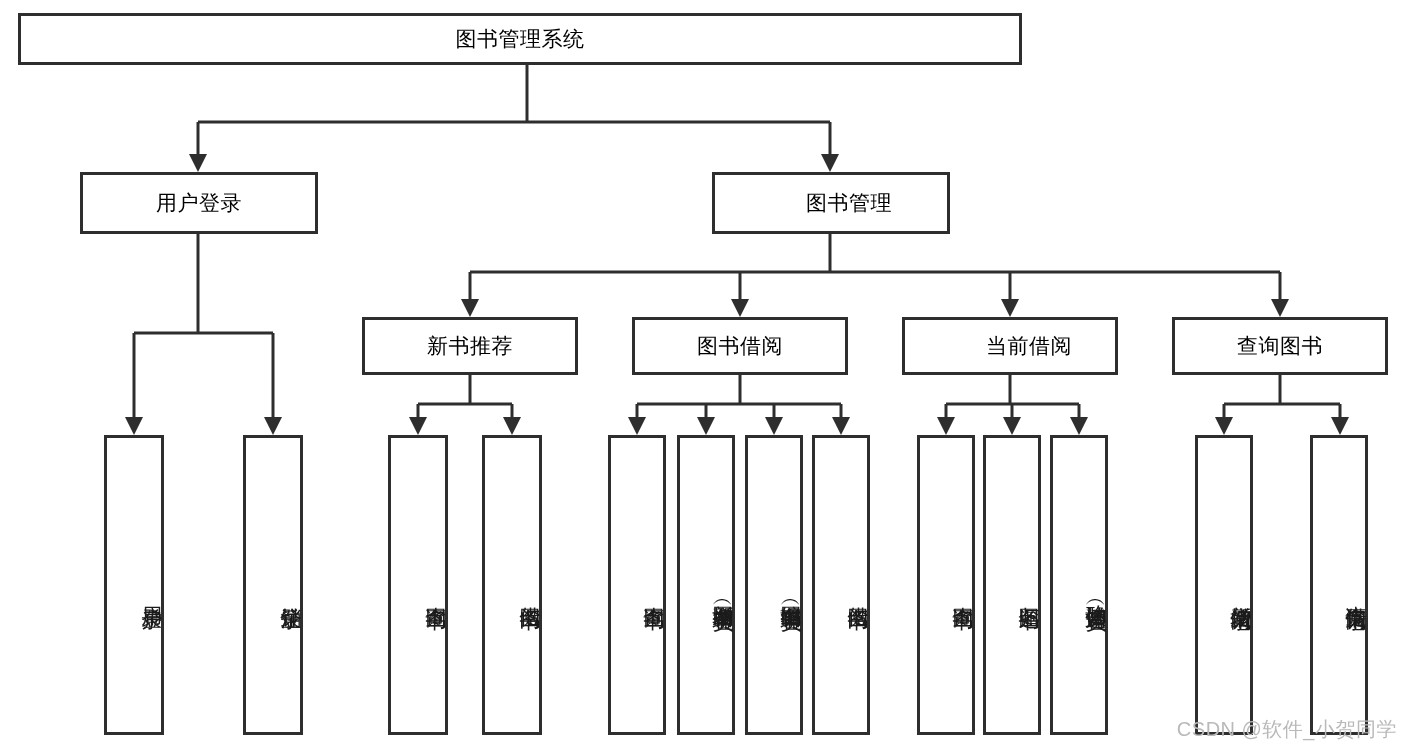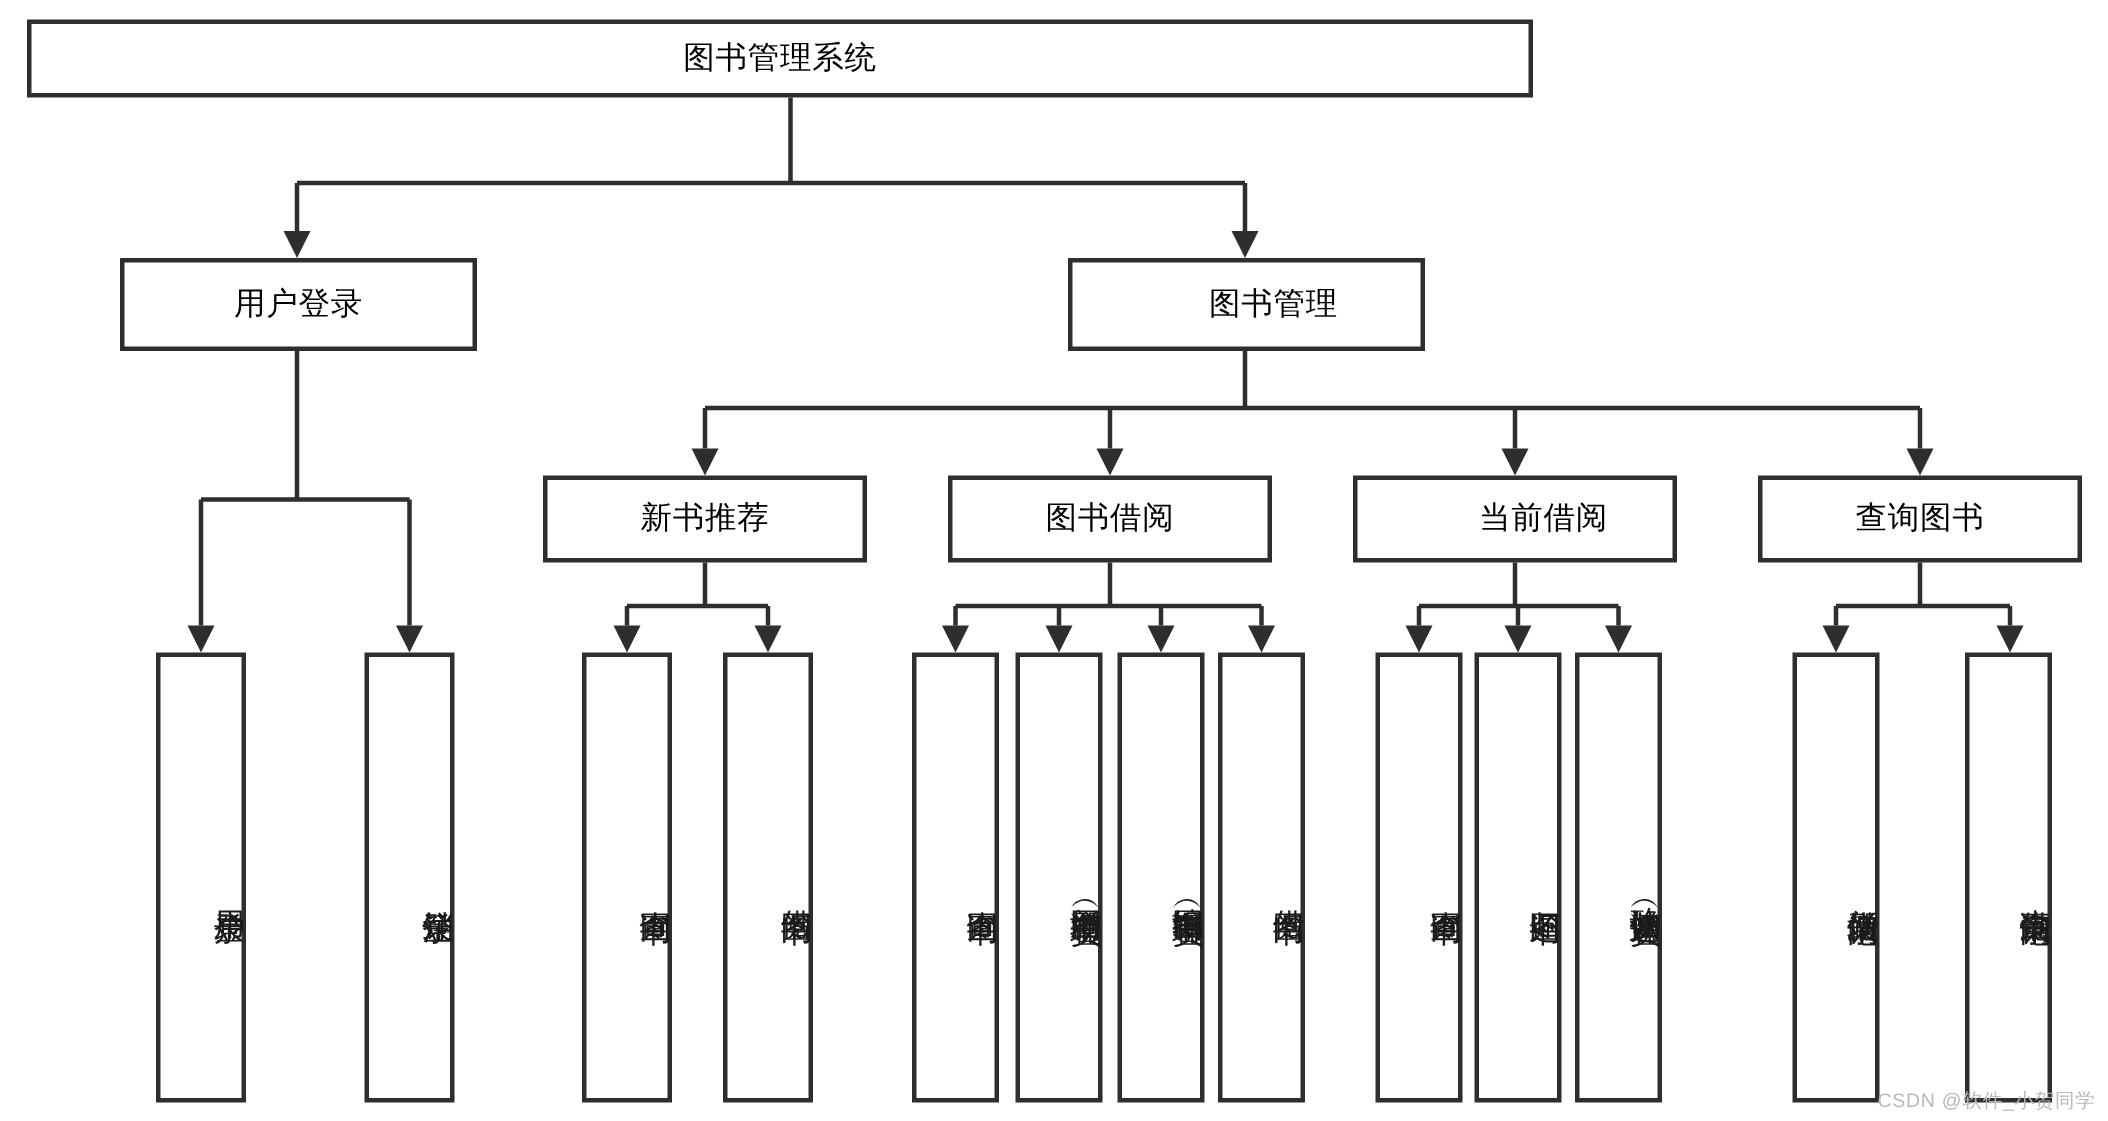--- a/index.html
+++ b/index.html
@@ -64,21 +64,21 @@
     writing-mode: vertical-rl;
     text-orientation: upright;
     pointer-events: none;
     overflow: hidden;
   }
   .watermark {
     position: absolute;
     right: 8px;
     bottom: 4px;
     color: #b9b9b9;
-    font-size: 13px;
+    font-size: 20px;
     letter-spacing: 0.5px;
     white-space: nowrap;
   }
 </style>
 </head>
 <body>
 
 <div id="diagram-root">
   <svg id="tree-svg" viewBox="0 0 1405 747" xmlns="http://www.w3.org/2000/svg">
     <g id="edges-layer">

